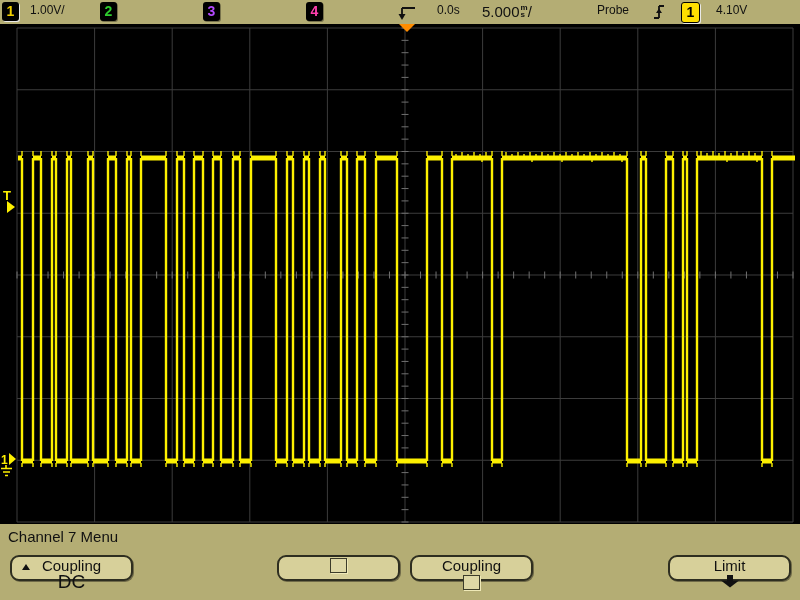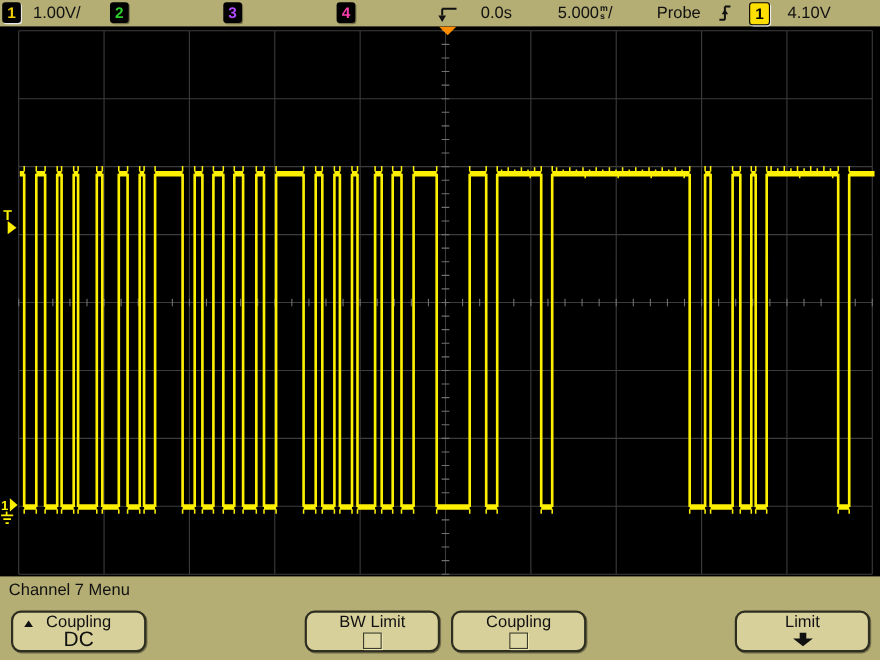--- a/index.html
+++ b/index.html
@@ -1,43 +1,43 @@
 <!DOCTYPE html>
 <html style="--chrome: #b4ad74; --screen: #000000; --button-fill: #d7d09a; --button-border: #2e2e20; --checkbox-fill: #ded8a6; --grid-line: #3c3c3c; --grid-tick: #707070; --waveform: #fdf000; --ch1: #f2cf00; --ch2: #2ecc2e; --ch3: #b44aff; --ch4: #ff3fae; --trigger-badge-fill: #ffdf00; --trigger-marker: #ff8c00; --text: #111111;"><head>
 <meta charset="utf-8">
 <style>
   html,body{margin:0;padding:0;background:#000;}
   #screen{position:relative;width:800px;height:600px;overflow:hidden;
           font-family:"Liberation Sans",sans-serif;background:var(--screen,#000);}
 
   
   .topbar{position:absolute;top:0;left:0;width:800px;height:24px;background:var(--chrome,#b4ad74);}
-  .tbt{position:absolute;top:3px;font-size:15px;color:var(--text,#111);white-space:pre;text-align:center;}
+  .tbt{position:absolute;top:3px;font-size:12px;color:var(--text,#111);white-space:pre;text-align:center;}
   .badge{position:absolute;top:2px;width:17px;height:19px;background:#000;border-radius:3px;
          font-size:14px;font-weight:bold;text-align:center;line-height:19px;}
   .badge.b1{left:2px;color:var(--ch1,#f2cf00);box-shadow:1px 1px 0 #e9e9e9;}
   .badge.b2{left:100px;color:var(--ch2,#2ecc2e);box-shadow:1px 1px 0 #77724c;}
   .badge.b3{left:203px;color:var(--ch3,#b44aff);box-shadow:1px 1px 0 #77724c;}
   .badge.b4{left:306px;color:var(--ch4,#ff3fae);box-shadow:1px 1px 0 #77724c;}
   .badge.trig{left:681px;background:var(--trigger-badge-fill,#ffdf00);color:#000;
               border:1px solid #000;box-shadow:1px 1px 0 #e9e9e9;}
   .tpos-icon{position:absolute;left:398px;top:3px;}
   .tedge-icon{position:absolute;left:652px;top:2px;}
-  .tbgroup{position:absolute;left:507px;top:3px;font-size:15px;color:var(--text,#111);
+  .tbgroup{position:absolute;left:482px;top:3px;font-size:15px;color:var(--text,#111);
            display:inline-flex;align-items:flex-start;}
   .unitcol{display:inline-flex;flex-direction:column;font-size:8px;line-height:7px;
            margin:1px 0 0 1px;font-weight:bold;}
 
   
   #scope-svg{position:absolute;top:24px;left:0;}
 
   
   .bottombar{position:absolute;top:524px;left:0;width:800px;height:76px;background:var(--chrome,#b4ad74);}
   .menu-title{position:absolute;left:8px;top:4px;font-size:15px;color:var(--text,#111);}
-  .skey{position:absolute;top:31px;width:123px;height:38px;background:var(--button-fill,#d7d09a);
+  .skey{position:absolute;top:31px;width:123px;height:26px;background:var(--button-fill,#d7d09a);
         border:2px solid var(--button-border,#2e2e20);border-radius:9px;
         box-shadow:1px 1px 0 #6f6a48;box-sizing:border-box;text-align:center;}
   .skey .l1{font-size:15px;color:var(--text,#111);margin-top:0px;line-height:17px;}
   .skey .l2{font-size:19px;color:var(--text,#111);line-height:16px;}
   .tri-up{position:absolute;left:10px;top:7px;width:0;height:0;
           border-left:4px solid transparent;border-right:4px solid transparent;
           border-bottom:6px solid #111;}
   .checkbox{width:15px;height:13px;margin:1px auto 0;background:var(--checkbox-fill,#ded8a6);
             border:1px solid #3c3c2a;box-shadow:1px 1px 0 #efe9b8;}
   .probe-arrow{margin-top:1px;}
@@ -100,21 +100,20 @@
     <div class="menu-title">Channel 7  Menu</div>
 
     <div class="skey" style="left:10px">
       <div class="l1"><span class="tri-up"></span>
         <span>Coupling</span></div>
       <div class="l2">DC</div>
     </div>
 
 
     <div class="skey" style="left:277px">
-      <div class="l1">BW Limit</div>
       <div class="checkbox"></div>
     </div>
 
     <div class="skey" style="left:410px">
       <div class="l1">Coupling</div>
       <div class="checkbox"></div>
     </div>
 
 
     <div class="skey" style="left:668px">

